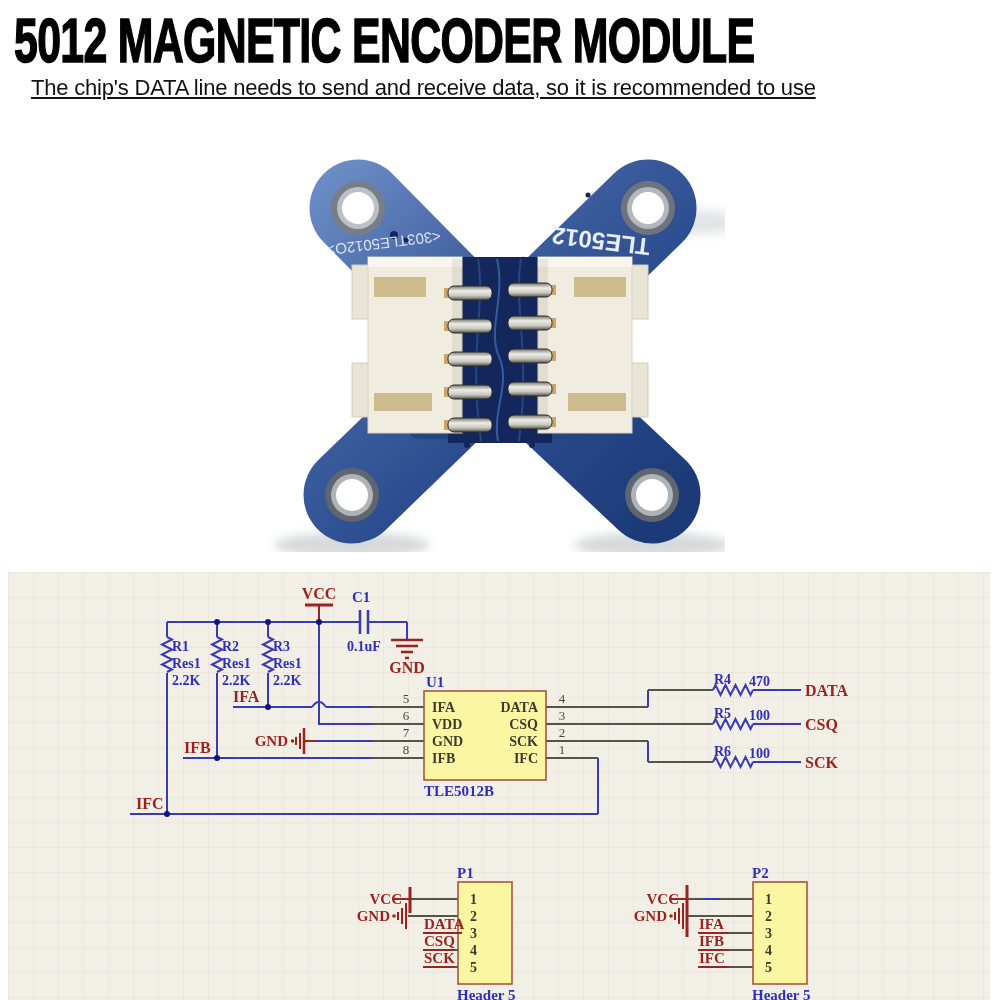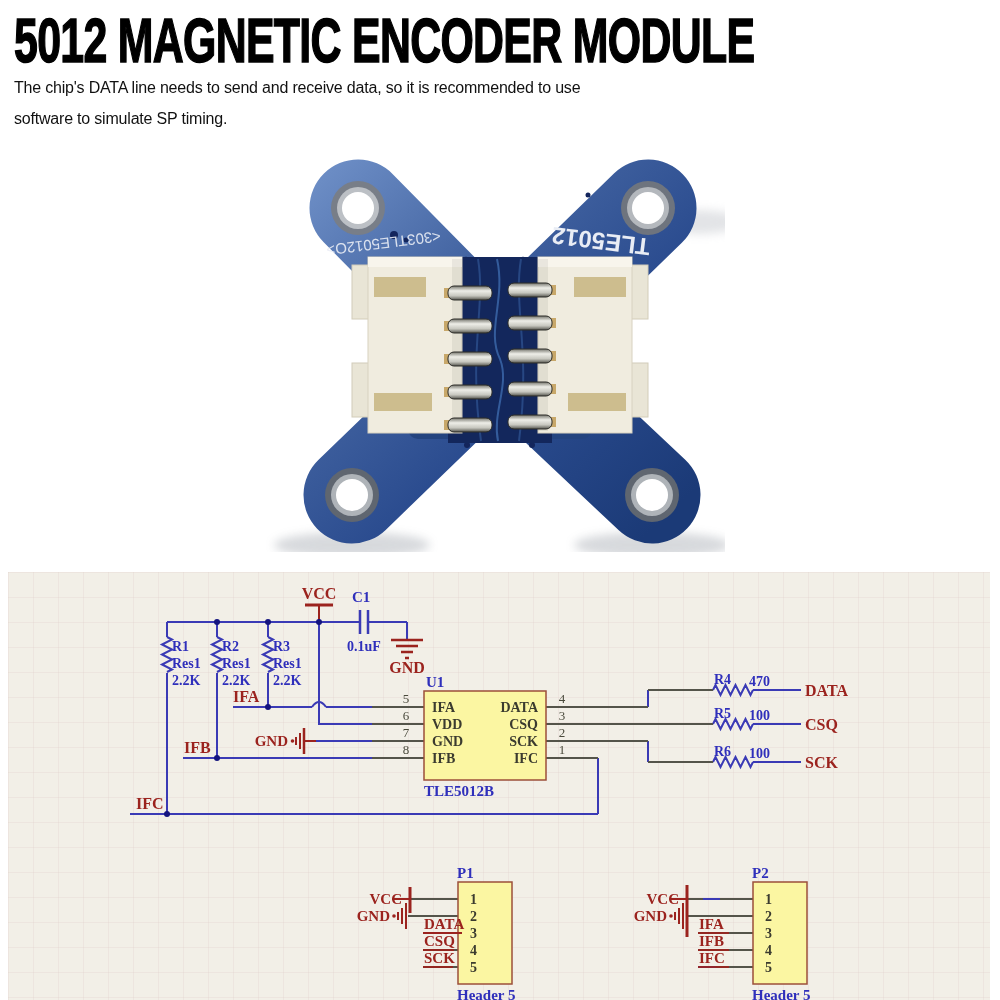--- a/index.html
+++ b/index.html
@@ -3,22 +3,22 @@
 <meta charset="utf-8">
 <style>
   html,body{margin:0;padding:0;background:#ffffff;}
   #page{position:relative;width:1000px;height:1000px;background:#ffffff;overflow:hidden;
         font-family:"Liberation Sans",sans-serif;margin-top:7px;}
   
   #hdr{position:absolute;left:14px;top:2px;width:970px;}
   .title{display:inline-block;white-space:nowrap;font-weight:bold;font-size:63px;line-height:62px;
          color:#000;letter-spacing:-1px;transform:scaleX(0.68);transform-origin:0 50%;
          -webkit-text-stroke:1.5px #000;}
-  .desc{position:absolute;left:0;width:900px;font-size:16px;line-height:30px;color:#111;
-        letter-spacing:-0.2px;}
+  .desc{position:absolute;left:17px;width:900px;font-size:22px;line-height:30px;color:#111;
+        letter-spacing:-0.2px;text-decoration:underline;}
   #desc1{top:64px;} #desc2{top:95px;}
   
   #photo-svg{position:absolute;left:265px;top:145px;}
   #sch-svg{position:absolute;left:0;top:563px;}
   svg text{font-family:"Liberation Serif",serif;}
   .silk{font-family:"Liberation Sans",sans-serif;fill:#e9edf5;}
   .bluetxt{fill:#2f2fbb;font-weight:bold;}
   .redtxt{fill:#9b231e;font-weight:bold;}
   .pinname{fill:#3b3b2f;font-weight:bold;}
   .pinnum{fill:#4a4a3c;}
@@ -28,21 +28,20 @@
   .redln{stroke:#9b231e;fill:none;}
 </style>
 </head>
 <body>
 
 <div id="page">
 
   <div id="hdr">
     <div class="title">5012 MAGNETIC ENCODER MODULE</div>
     <div class="desc" id="desc1">The chip's DATA line needs to send and receive data, so it is recommended to use</div>
-    <div class="desc" id="desc2">software to simulate SP timing.</div>
   </div>
 
   <svg id="photo-svg" width="460" height="400" viewBox="265 145 460 400" xmlns="http://www.w3.org/2000/svg">
     <defs>
       <linearGradient id="boardGrad" gradientUnits="userSpaceOnUse" x1="330" y1="165" x2="660" y2="515">
         <stop offset="0" stop-color="#6b8cc4"></stop>
         <stop offset="0.35" stop-color="#40619f"></stop>
         <stop offset="0.62" stop-color="#2b4c8f"></stop>
         <stop offset="1" stop-color="#1b3a77"></stop>
       </linearGradient>

